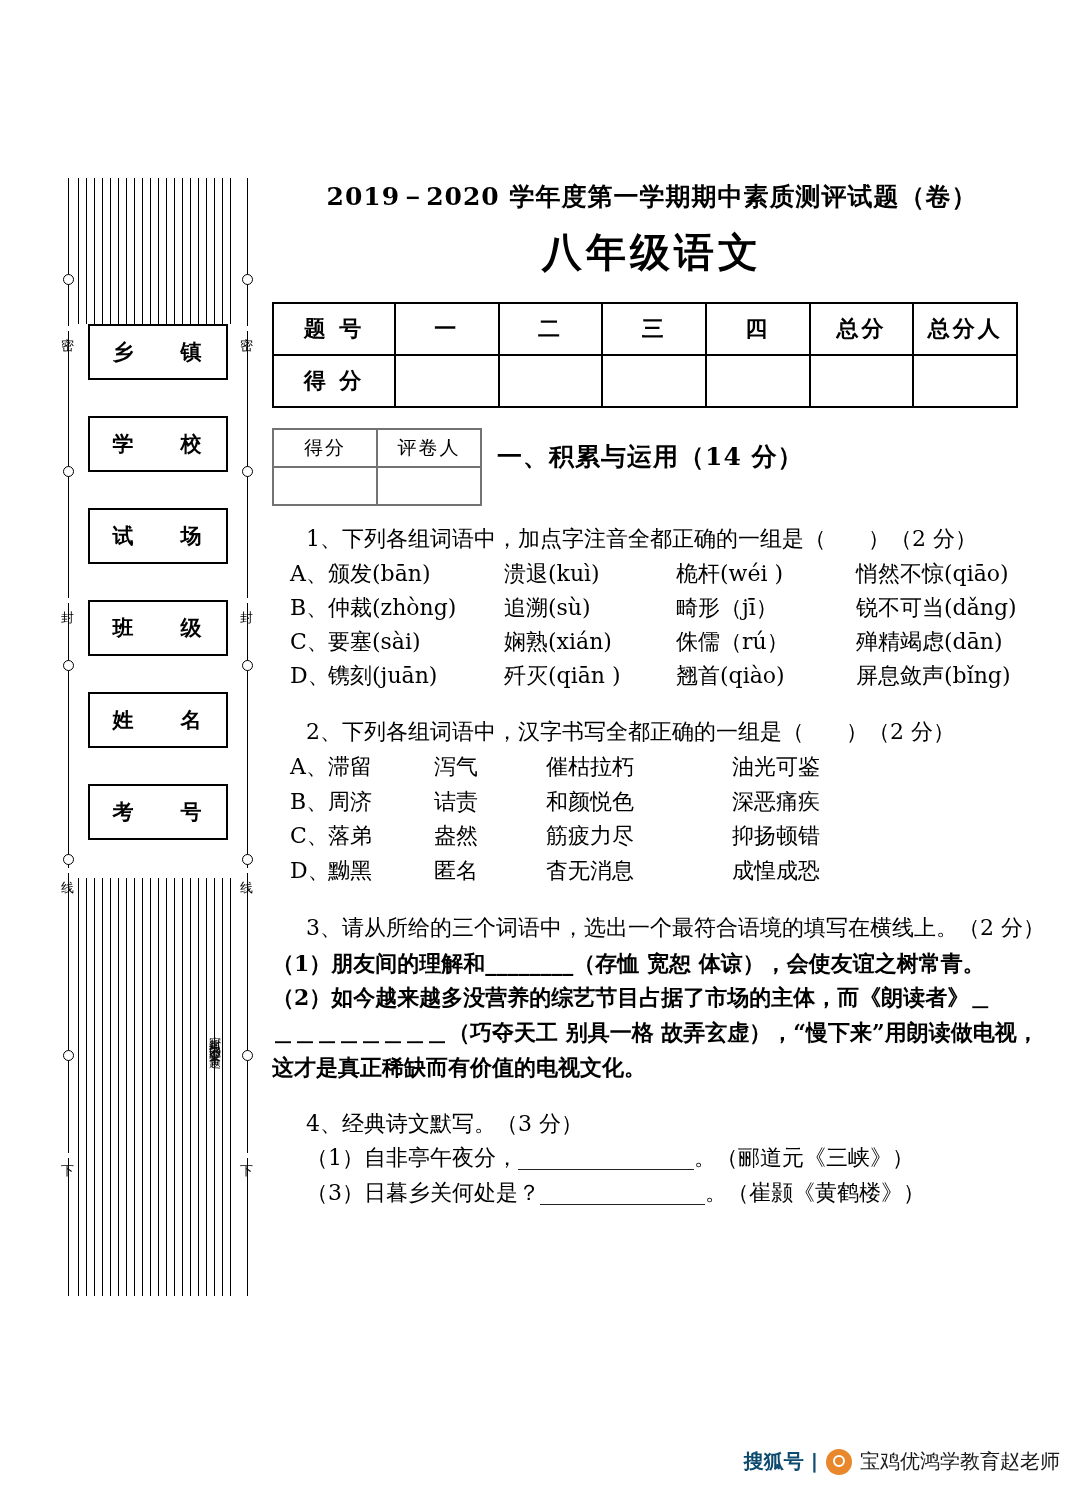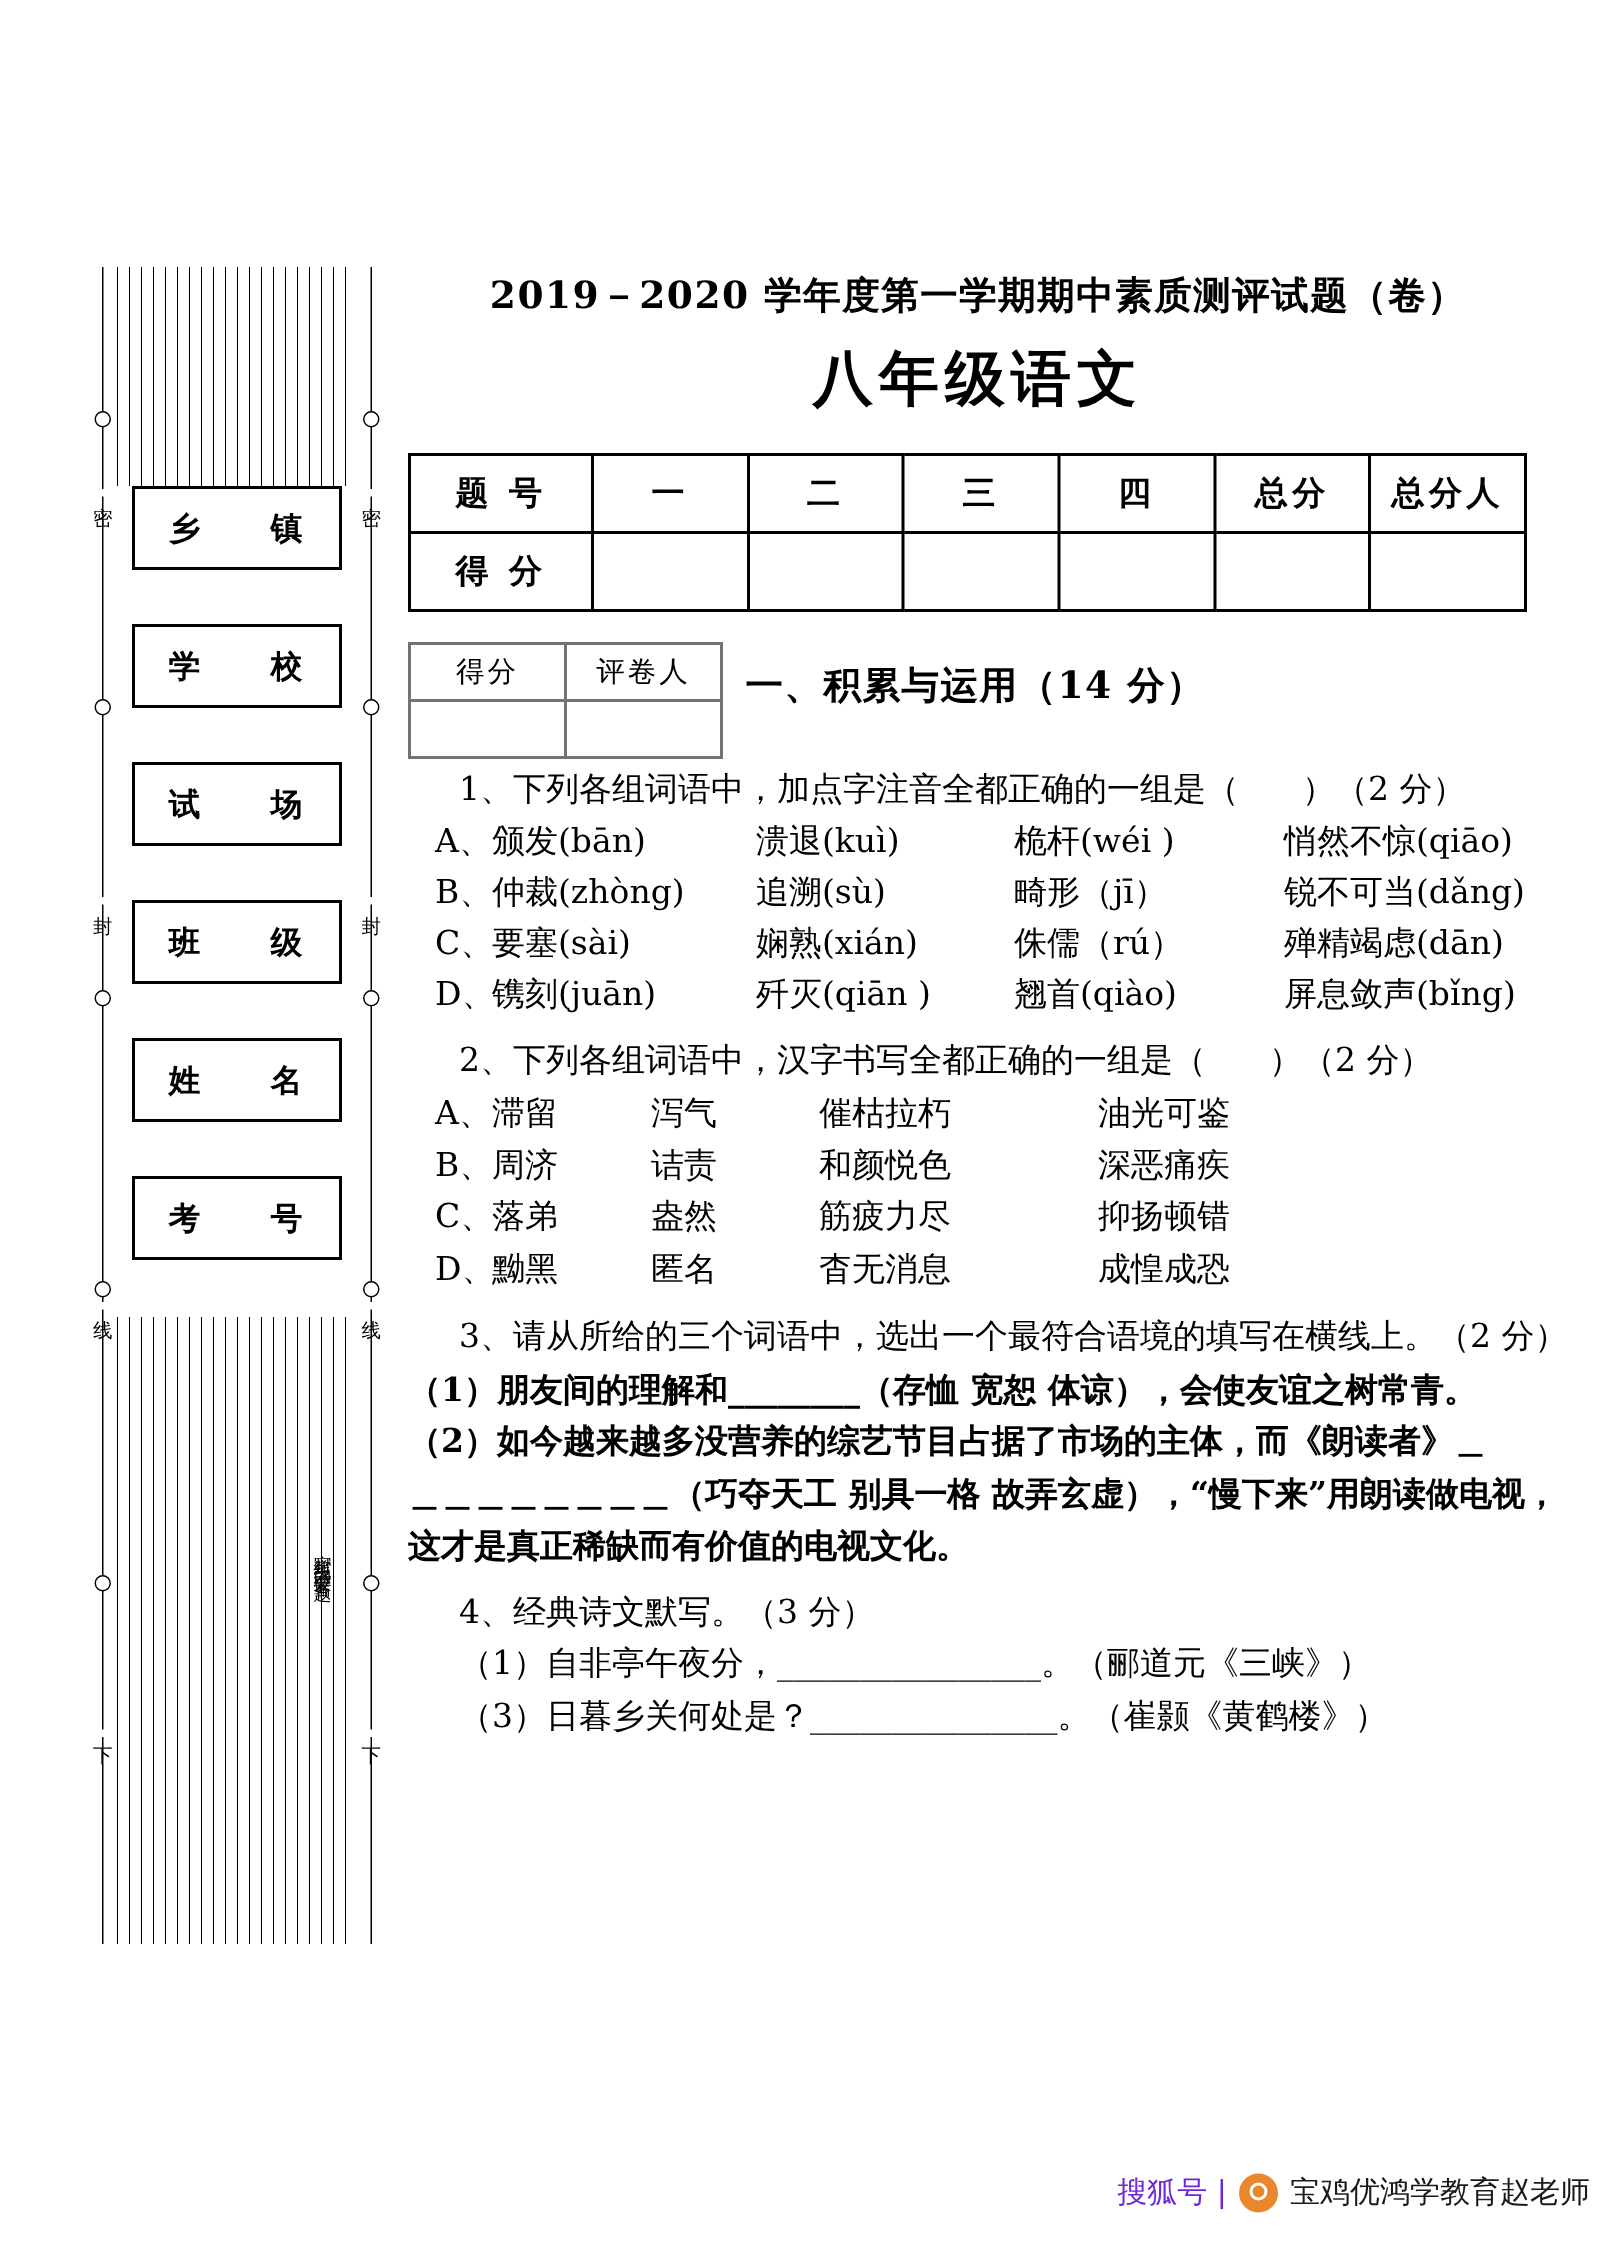--- a/index.html
+++ b/index.html
@@ -182,21 +182,21 @@
 
   
   .q {
     font-size: 22px;
     line-height: 1.58;
     font-family: "DejaVu Serif", "Liberation Serif", serif;
     white-space: pre;
   }
   .q.indent { text-indent: 34px; }
   .q.bold { font-weight: bold; }
-  .qblock { margin-top: 10px; }
+  .qblock { margin-top: 22px; }
   .opt-row {
     display: flex;
     font-size: 22px;
     line-height: 1.55;
     font-family: "DejaVu Serif", "Liberation Serif", serif;
   }
   .opt-label { width: 56px; flex: none; padding-left: 18px; box-sizing: border-box;}
   .opt-c { flex: none; }
   .w1 { width: 176px; }
   .w2 { width: 172px; }
@@ -231,21 +231,21 @@
     position: absolute;
     right: 20px;
     top: 1448px;
     display: flex;
     align-items: center;
     gap: 8px;
     font-size: 20px;
     color: #1a1a1a;
     font-family: "DejaVu Sans", "Liberation Sans", sans-serif;
   }
-  #credit .sohu { color: #6d28d9; }
+  #credit .sohu { color: #0c4a6e; font-weight: bold; }
   #credit .logo {
     width: 26px; height: 26px;
     border-radius: 50%;
     background: #e8872b;
     display: inline-block;
     position: relative;
   }
   #credit .logo::after {
     content: "";
     position: absolute;

